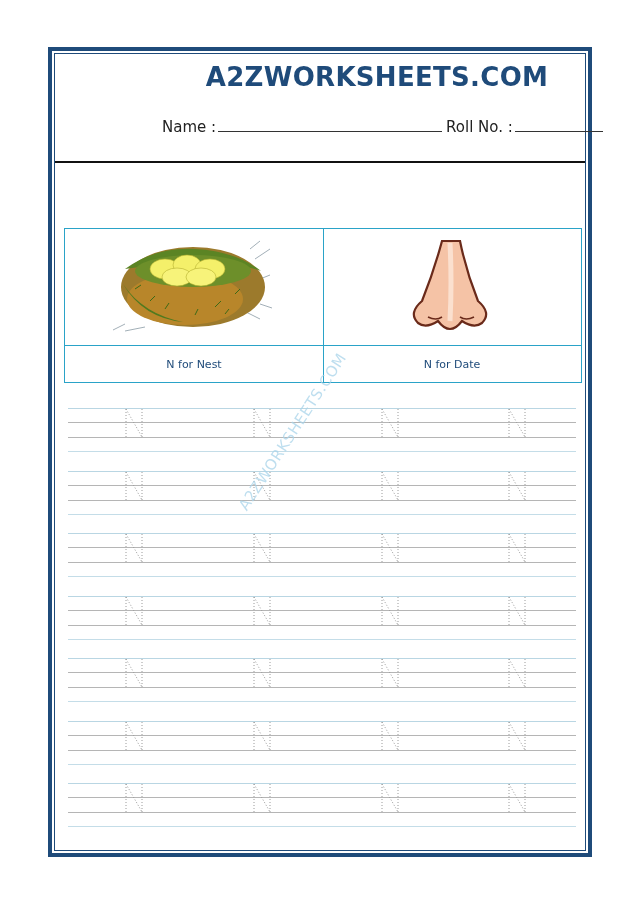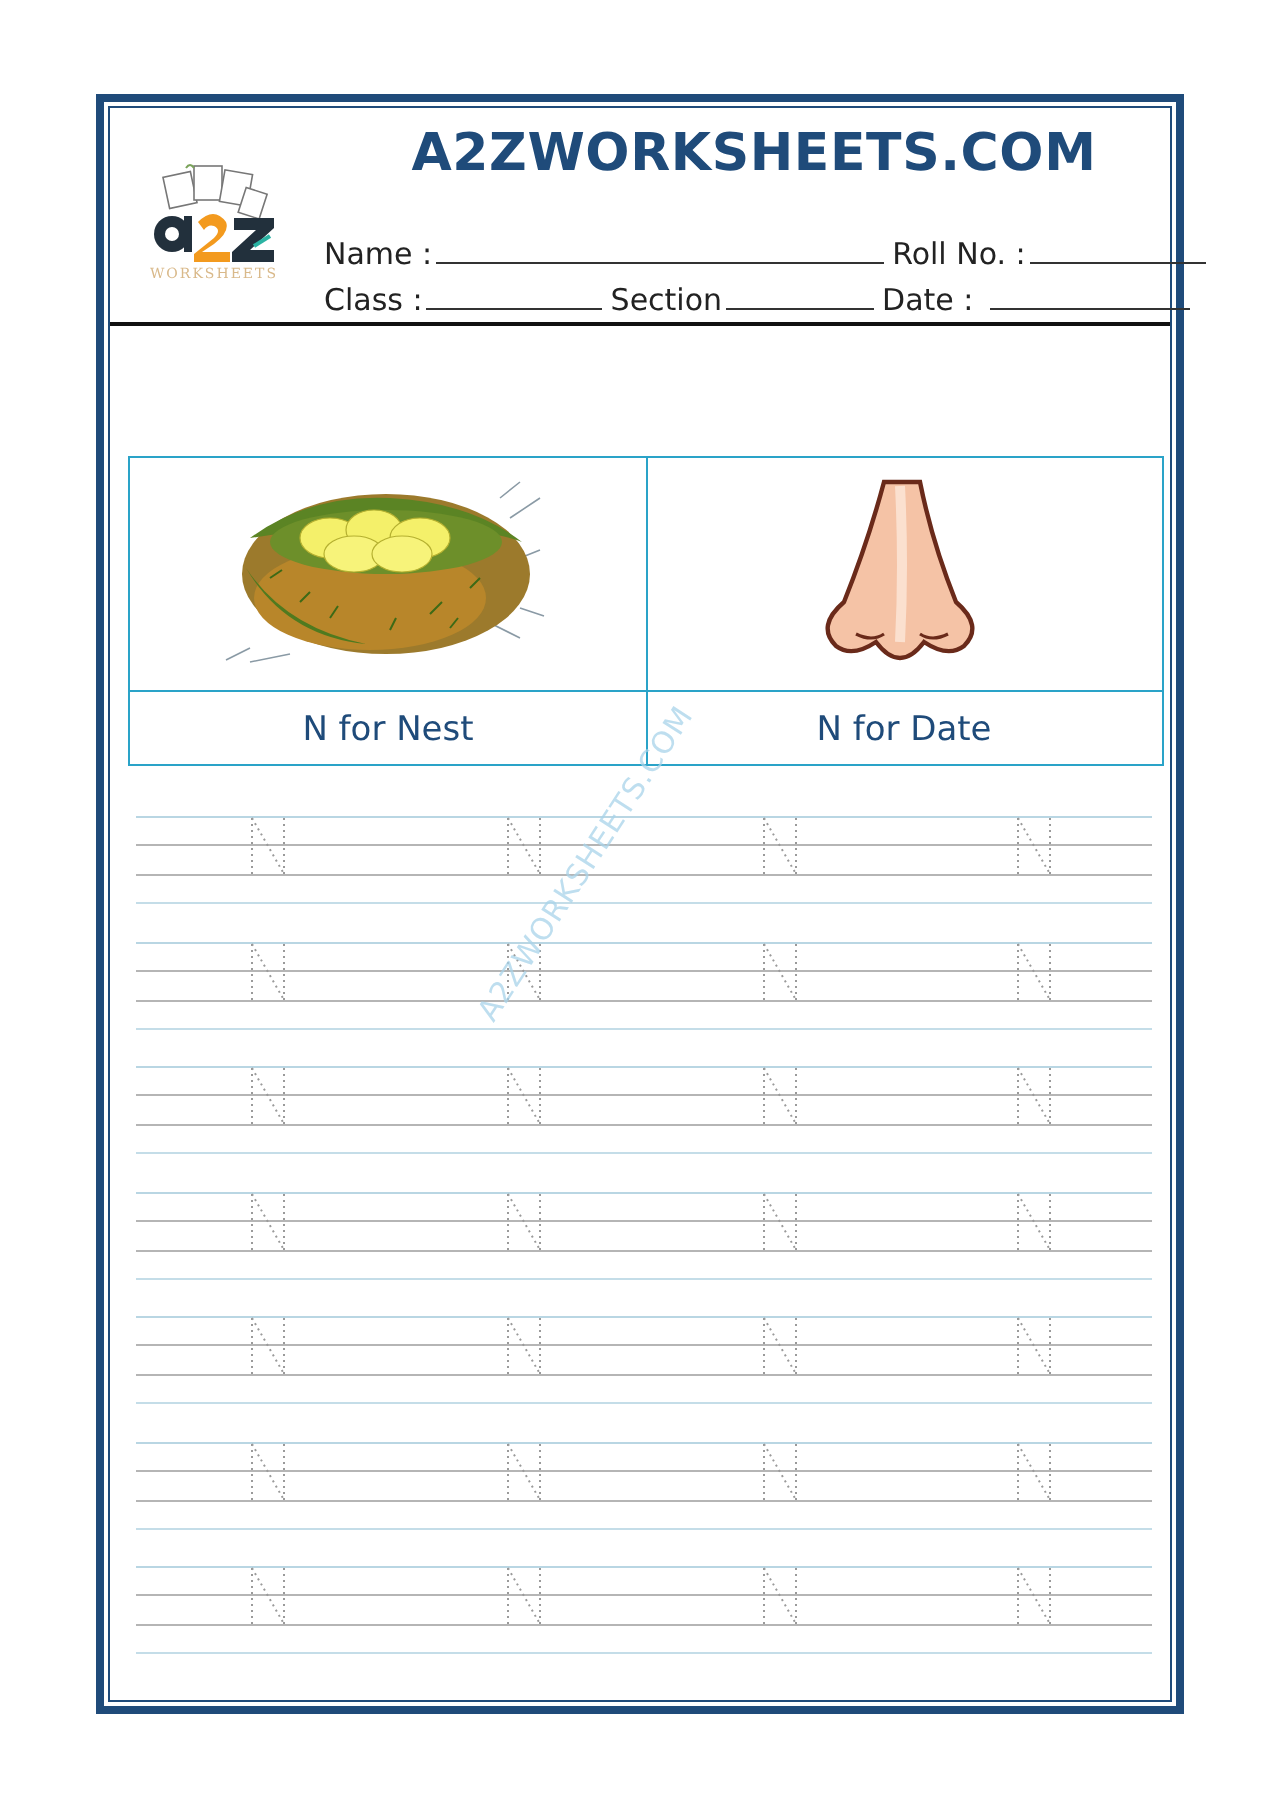--- a/index.html
+++ b/index.html
@@ -14,68 +14,45 @@
   .form-row.r1 { top:64px; }
   .form-row.r2 { top:87px; }
   .field-label { display:inline-block; }
   .blank { display:inline-block; border-bottom:1px solid #333; height:12px; vertical-align:baseline; margin:0 4px 0 2px; }
   .page-title { position:absolute; left:0; right:0; top:125px; text-align:center; font-family:"DejaVu Sans", sans-serif; font-size:25px; color:#1f4b7a; letter-spacing:0.2px; }
   .pic-table { position:absolute; left:9px; top:174px; width:518px; height:155px; border:1px solid #2aa3c8; box-sizing:border-box; }
   .pic-cell { position:absolute; top:0; height:116px; width:258px; }
   .pic-cell.left { left:0; border-right:1px solid #2aa3c8; }
   .pic-cell.right { left:258px; width:258px; }
   .pic-row-divider { position:absolute; left:0; right:0; top:116px; border-top:1px solid #2aa3c8; }
-  .label-cell { position:absolute; top:117px; height:37px; width:258px; display:flex; align-items:center; justify-content:center; font-family:"DejaVu Sans", sans-serif; font-size:17px; color:#1f4b7a; }
+  .label-cell { position:absolute; top:117px; height:37px; width:258px; display:flex; align-items:center; justify-content:center; font-family:"DejaVu Sans", sans-serif; font-size:11px; color:#1f4b7a; }
   .label-cell.left { left:0; border-right:1px solid #2aa3c8; }
   .label-cell.right { left:258px; width:258px; }
   .trace-area { position:absolute; left:13px; top:354px; width:508px; height:440px; }
   .trace-group { position:absolute; left:0; width:508px; height:44px; }
   .tl { position:absolute; left:0; right:0; height:0; }
   .tl.top { top:0; border-top:1px solid #b9d6e3; }
   .tl.mid { top:14px; border-top:1px solid #b5b5b5; }
   .tl.base { top:29px; border-top:1px solid #b5b5b5; }
   .tl.bottom { top:43px; border-top:1px solid #c4dde8; }
   .trace-letter { position:absolute; top:0px; width:22px; height:30px; }
   .watermark { position:absolute; left:180px; top:450px; font-family:"DejaVu Sans", sans-serif; font-size:15px; color:#a9d4ea; opacity:0.75; transform:rotate(-57deg); transform-origin:left top; white-space:nowrap; letter-spacing:0.5px; pointer-events:none; }
 </style>
 </head>
 <body>
 
 <div class="page-frame">
   <div class="page-inner">
 
     <div class="header">
-      <div class="logo">
-        <svg width="84" height="60" viewBox="0 0 84 60">
-
-          <rect x="18" y="6" width="14" height="16" fill="#fff" stroke="#777" stroke-width="0.8" transform="rotate(-12 25 14)"></rect>
-          <rect x="32" y="2" width="14" height="17" fill="#fff" stroke="#777" stroke-width="0.8"></rect>
-          <rect x="46" y="5" width="14" height="16" fill="#fff" stroke="#777" stroke-width="0.8" transform="rotate(10 53 13)"></rect>
-          <rect x="56" y="14" width="11" height="13" fill="#fff" stroke="#777" stroke-width="0.8" transform="rotate(18 61 20)"></rect>
-          <path d="M28 3 q2 -3 4 0" stroke="#7aa35a" fill="none" stroke-width="1"></path>
-
-          <circle cx="21" cy="36" r="9" fill="#22303c"></circle>
-          <circle cx="21" cy="36" r="3.5" fill="#fff"></circle>
-          <rect x="27" y="27" width="4" height="18" fill="#22303c"></rect>
-
-          <path d="M34 30 q8 -8 14 0 q2 5 -6 11 l-6 4 h14 v5 h-18 v-4 l10 -8 q4 -4 0 -6 q-3 -1 -5 2 z" fill="#f39a1e"></path>
-
-          <path d="M52 28 h20 v5 l-12 11 h12 v6 h-21 v-5 l12 -11 h-11 z" fill="#22303c"></path>
-          <path d="M62 42 l8 -5" stroke="#2bb3a3" stroke-width="2"></path>
-          <text x="42" y="58" text-anchor="middle" font-family="DejaVu Serif, serif" font-size="7" fill="#d9b98a" letter-spacing="1">WORKSHEETS</text>
-        </svg>
-      </div>
 
       <div class="site-title">A2ZWORKSHEETS.COM</div>
 
       <div class="form-row r1">
         <span class="field-label">Name :</span><span class="blank" style="width:224px"></span><span class="field-label">Roll No. :</span><span class="blank" style="width:88px"></span>
-      </div>
-      <div class="form-row r2">
-        <span class="field-label">Class :</span><span class="blank" style="width:88px"></span><span class="field-label">Section</span><span class="blank" style="width:74px"></span><span class="field-label">Date :</span><span class="blank" style="width:100px;margin-left:8px"></span>
       </div>
 
       <div class="header-divider"></div>
     </div>
 
 
     <div class="pic-table">
       <div class="pic-cell left">
         <svg width="258" height="116" viewBox="0 0 258 116">
 

